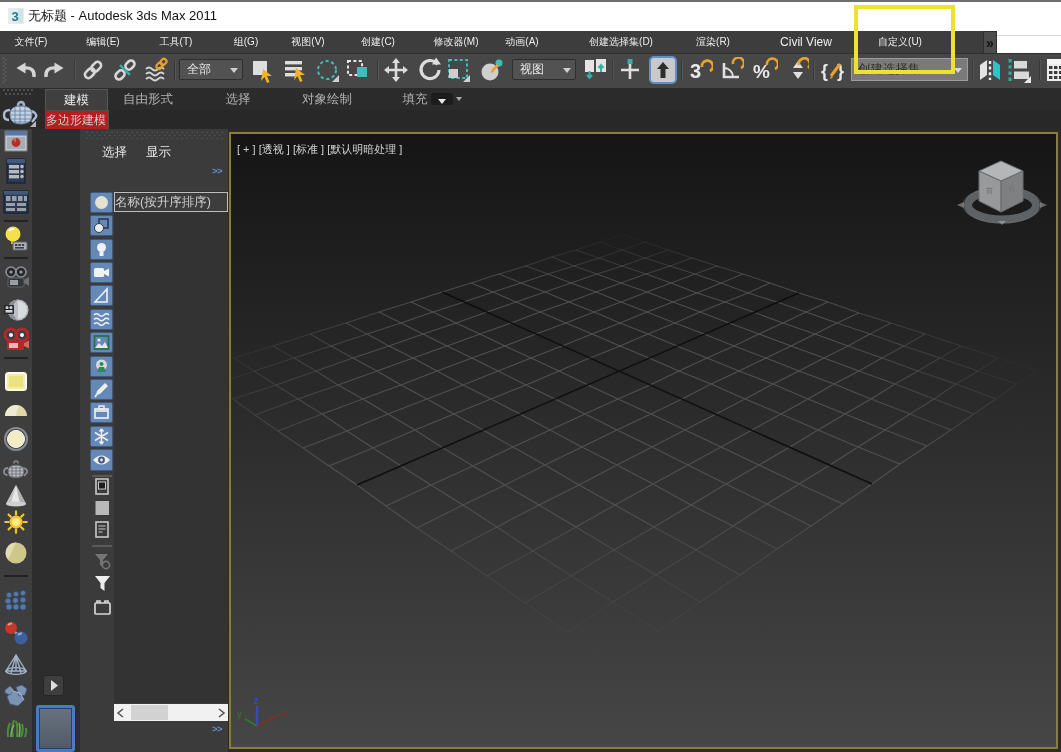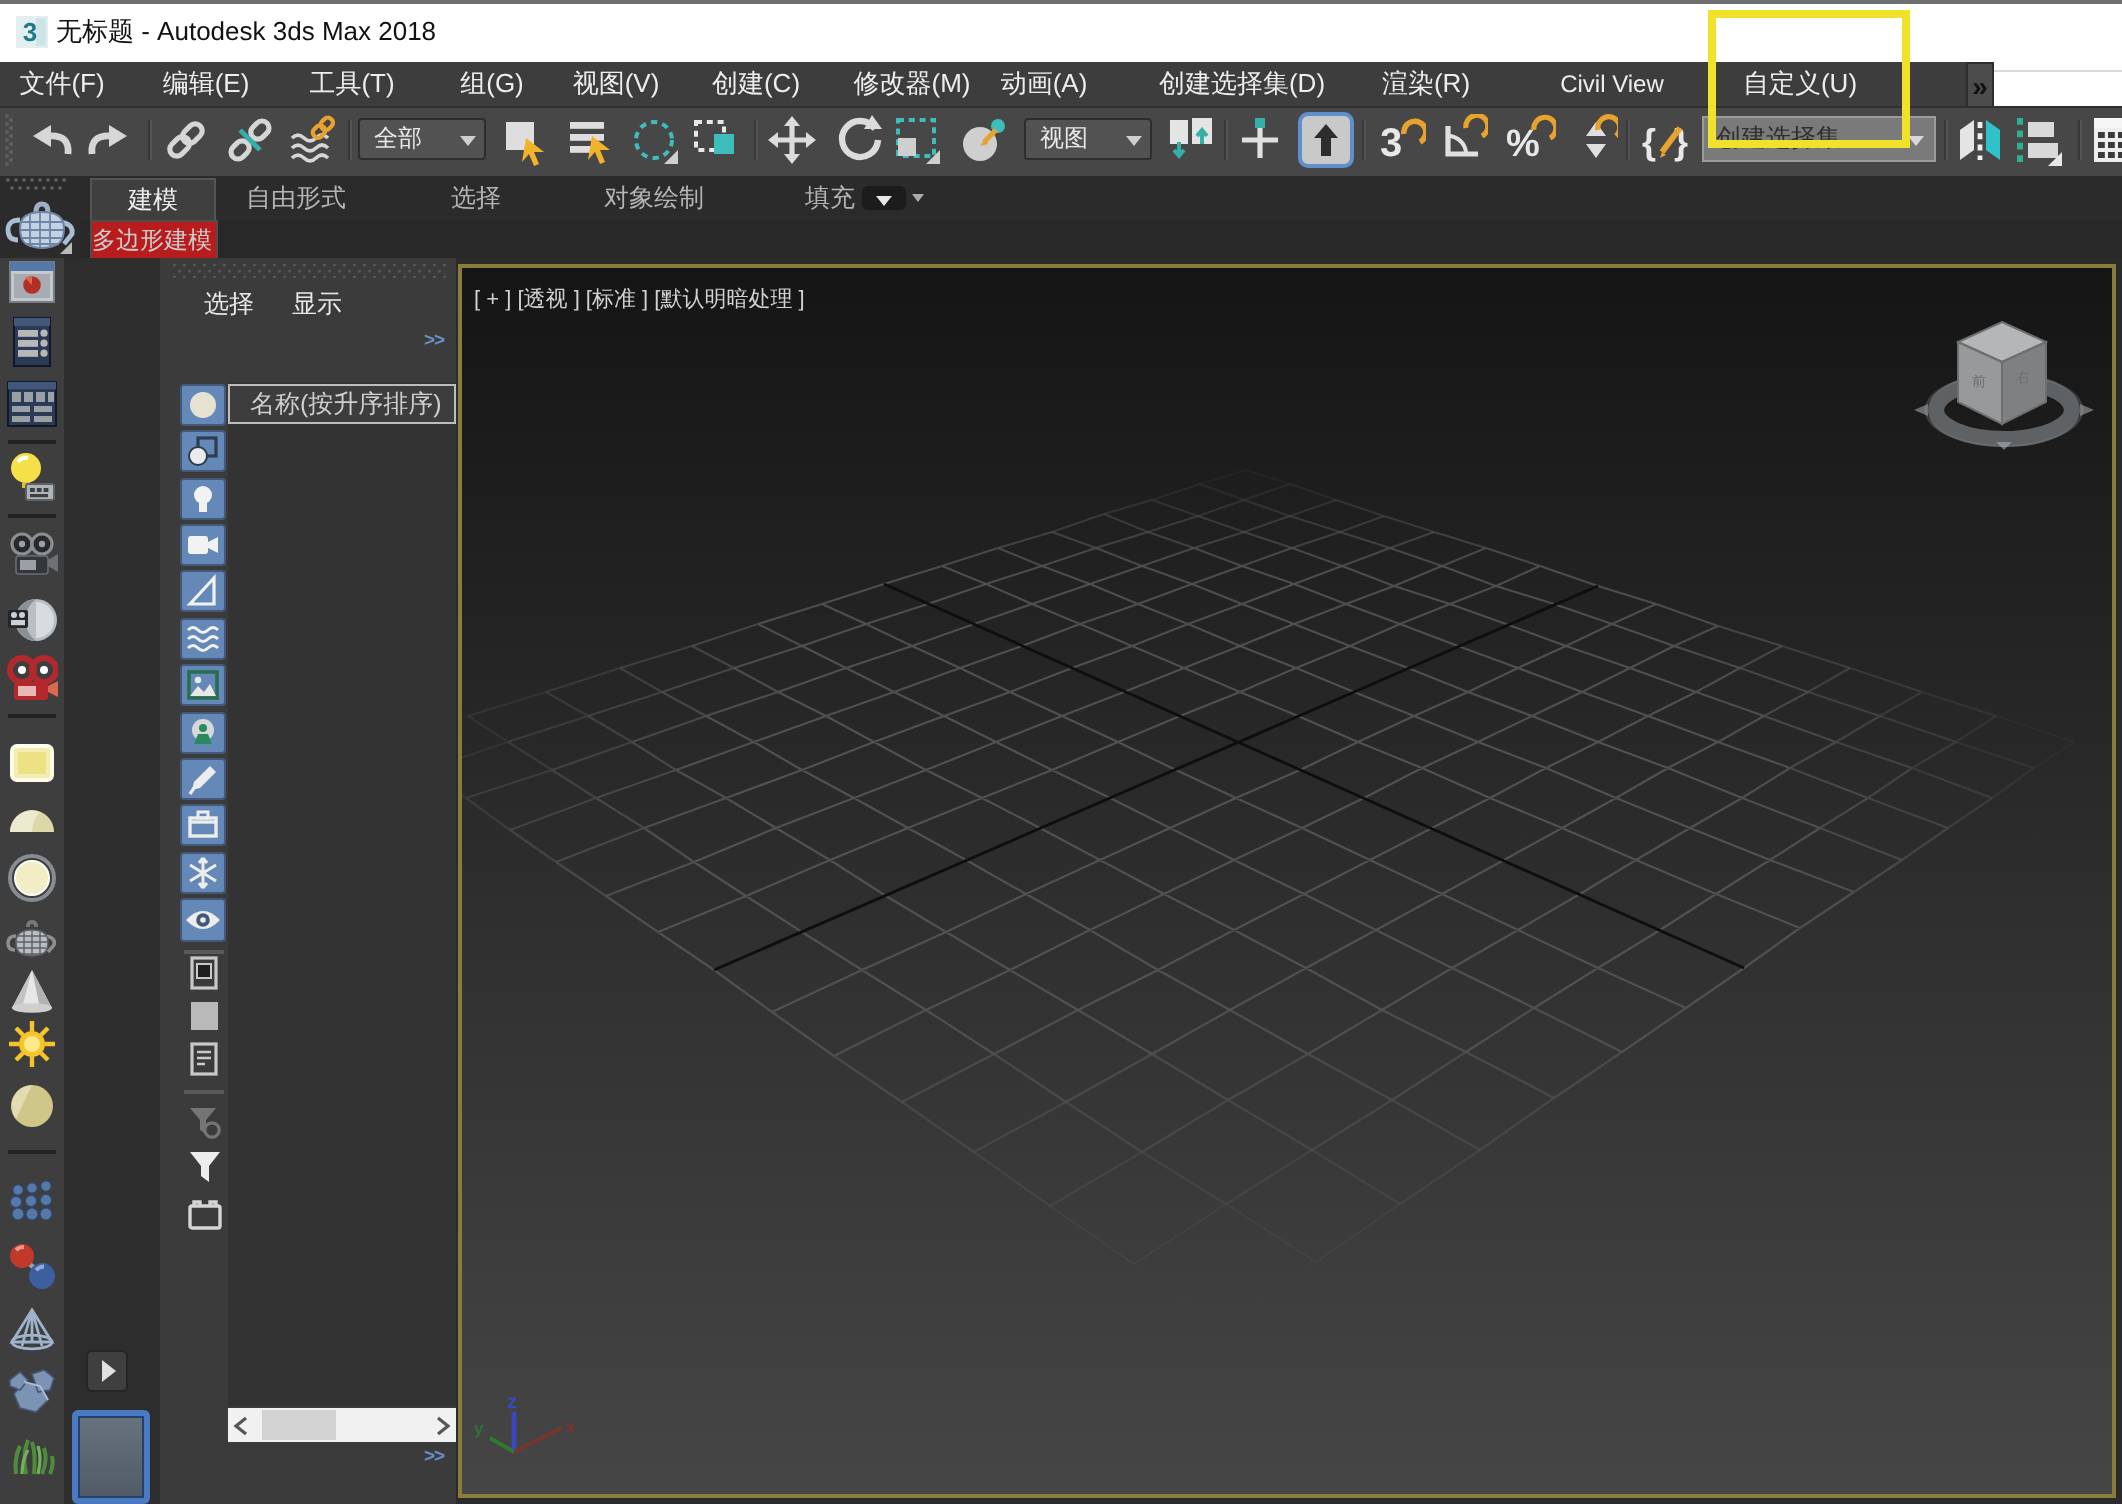--- a/index.html
+++ b/index.html
@@ -1,37 +1,37 @@
 <!DOCTYPE html>
 <html><head><meta charset="utf-8"><style>
 *{margin:0;padding:0;box-sizing:border-box}
 html,body{width:1061px;height:752px;overflow:hidden;background:#3e3e3e;font-family:"Liberation Sans",sans-serif}
 .a{position:absolute}
 body{position:relative}
-.menu-it{position:absolute;top:0;height:22px;line-height:22px;color:#eeeeee;font-size:13px;white-space:nowrap;transform:translateX(-50%)}
+.menu-it{position:absolute;top:0;height:22px;line-height:22px;color:#eeeeee;font-size:10px;white-space:nowrap;transform:translateX(-50%)}
 .sep{position:absolute;top:60px;width:2px;height:20px;background:#383838;border-right:1px solid #555}
 .combo{position:absolute;top:59px;height:21px;background:#525252;border:1px solid #2e2e2e;border-radius:2px;color:#e8e8e8;font-size:12px;line-height:19px;padding-left:7px}
 .combo .ar{position:absolute;right:4px;top:8px;width:0;height:0;border-left:4px solid transparent;border-right:4px solid transparent;border-top:5px solid #cfcfcf}
 .tabtx{position:absolute;top:0;height:22px;line-height:22px;font-size:12.5px;color:#b4b4b4;transform:translateX(-50%)}
 .ic24{position:absolute;width:26px;height:26px;top:57px}
 .fbtn{position:absolute;left:90px;width:23px;height:21px;background:#6489b8;border:1px solid #42597a;border-radius:2px}
 .cicon{position:absolute;left:3px;width:26px;height:26px}
 </style></head><body>
 
 <div class="a" style="left:0;top:0;width:1061px;height:2px;background:#6e6e6e"></div>
 
 <div class="a" style="left:0;top:2px;width:1061px;height:29px;background:#ffffff"></div>
 <div class="a" style="left:8px;top:8px;width:16px;height:16px;background:#ddeeee;border-radius:2px">
  <svg width="16" height="16" viewBox="0 0 16 16">
       <rect x="0" y="0" width="16" height="16" fill="#e3efef"></rect>
       <rect x="10" y="1" width="5" height="14" fill="#cfe4e6"></rect>
       <text x="7" y="12.5" font-size="13" font-weight="bold" fill="#1d7a8a" text-anchor="middle" font-family="Liberation Sans">3</text>
     </svg>
 </div>
-<div class="a" style="left:28px;top:2px;height:28px;line-height:28px;font-size:13px;color:#111">无标题 - Autodesk 3ds Max 2018</div>
+<div class="a" style="left:28px;top:2px;height:28px;line-height:28px;font-size:13px;color:#111">无标题 - Autodesk 3ds Max 2011</div>
 
 <div class="a" style="left:0;top:31px;width:983px;height:22px;background:#3d3d3d"></div>
 <div class="a" style="left:983px;top:31px;width:78px;height:22px;background:#ffffff"></div>
 <div class="a" style="left:996px;top:35px;width:65px;height:1px;background:#d9d9d9"></div>
 <div class="a" style="left:983px;top:31px;width:14px;height:25px;background:#4c4c4c;border:1px solid #2e2e2e;color:#111;font-size:14px;font-weight:bold;text-align:center;line-height:22px">»</div>
 <div class="a" style="left:0;top:31px;width:983px;height:22px">
  <span class="menu-it" style="left:31px">文件(F)</span>
  <span class="menu-it" style="left:103px">编辑(E)</span>
  <span class="menu-it" style="left:176px">工具(T)</span>
  <span class="menu-it" style="left:246px">组(G)</span>
@@ -450,21 +450,21 @@
           <circle cx="3.7" cy="4.5" r="0.8" fill="#555555"></circle>
         </pattern>
       </defs>
       <rect width="138" height="8" fill="url(#dots)"></rect>
     </svg>
 <span class="a" style="left:102px;top:144px;font-size:12.5px;color:#e8e8e8">选择</span>
 <span class="a" style="left:146px;top:144px;font-size:12.5px;color:#e8e8e8">显示</span>
 <span class="a" style="left:212px;top:165px;font-size:9.5px;font-weight:bold;color:#6990c8;letter-spacing:-0.5px">&gt;&gt;</span>
 
 <div class="a" style="left:114px;top:191px;width:114px;height:512px;background:#333333"></div>
-<div class="a" style="left:114px;top:192px;width:114px;height:20px;background:#3d3d3d;border:1px solid #bdbdbd;color:#cfcfcf;font-size:12.5px;line-height:18px;padding-left:10px;white-space:nowrap;overflow:hidden">名称(按升序排序)</div>
+<div class="a" style="left:114px;top:192px;width:114px;height:20px;background:#3d3d3d;border:1px solid #bdbdbd;color:#cfcfcf;font-size:12.5px;line-height:18px;padding-left:0;white-space:nowrap;overflow:hidden">名称(按升序排序)</div>
 
 <div class="fbtn" style="top:192px"><svg width="21" height="19">
         <circle cx="10.5" cy="9.5" r="6.5" fill="#e6e2d2"></circle>
       </svg></div>
 <div class="fbtn" style="top:215px"><svg width="21" height="19">
         <rect x="8" y="3" width="9" height="9" fill="none" stroke="#2e3c50" stroke-width="1.6"></rect>
         <circle cx="8" cy="12" r="4.5" fill="#ebebeb" stroke="#2e3c50"></circle>
       </svg></div>
 <div class="fbtn" style="top:239px"><svg width="21" height="19">
         <circle cx="10.5" cy="7.5" r="4.5" fill="#f2f2f2"></circle>

